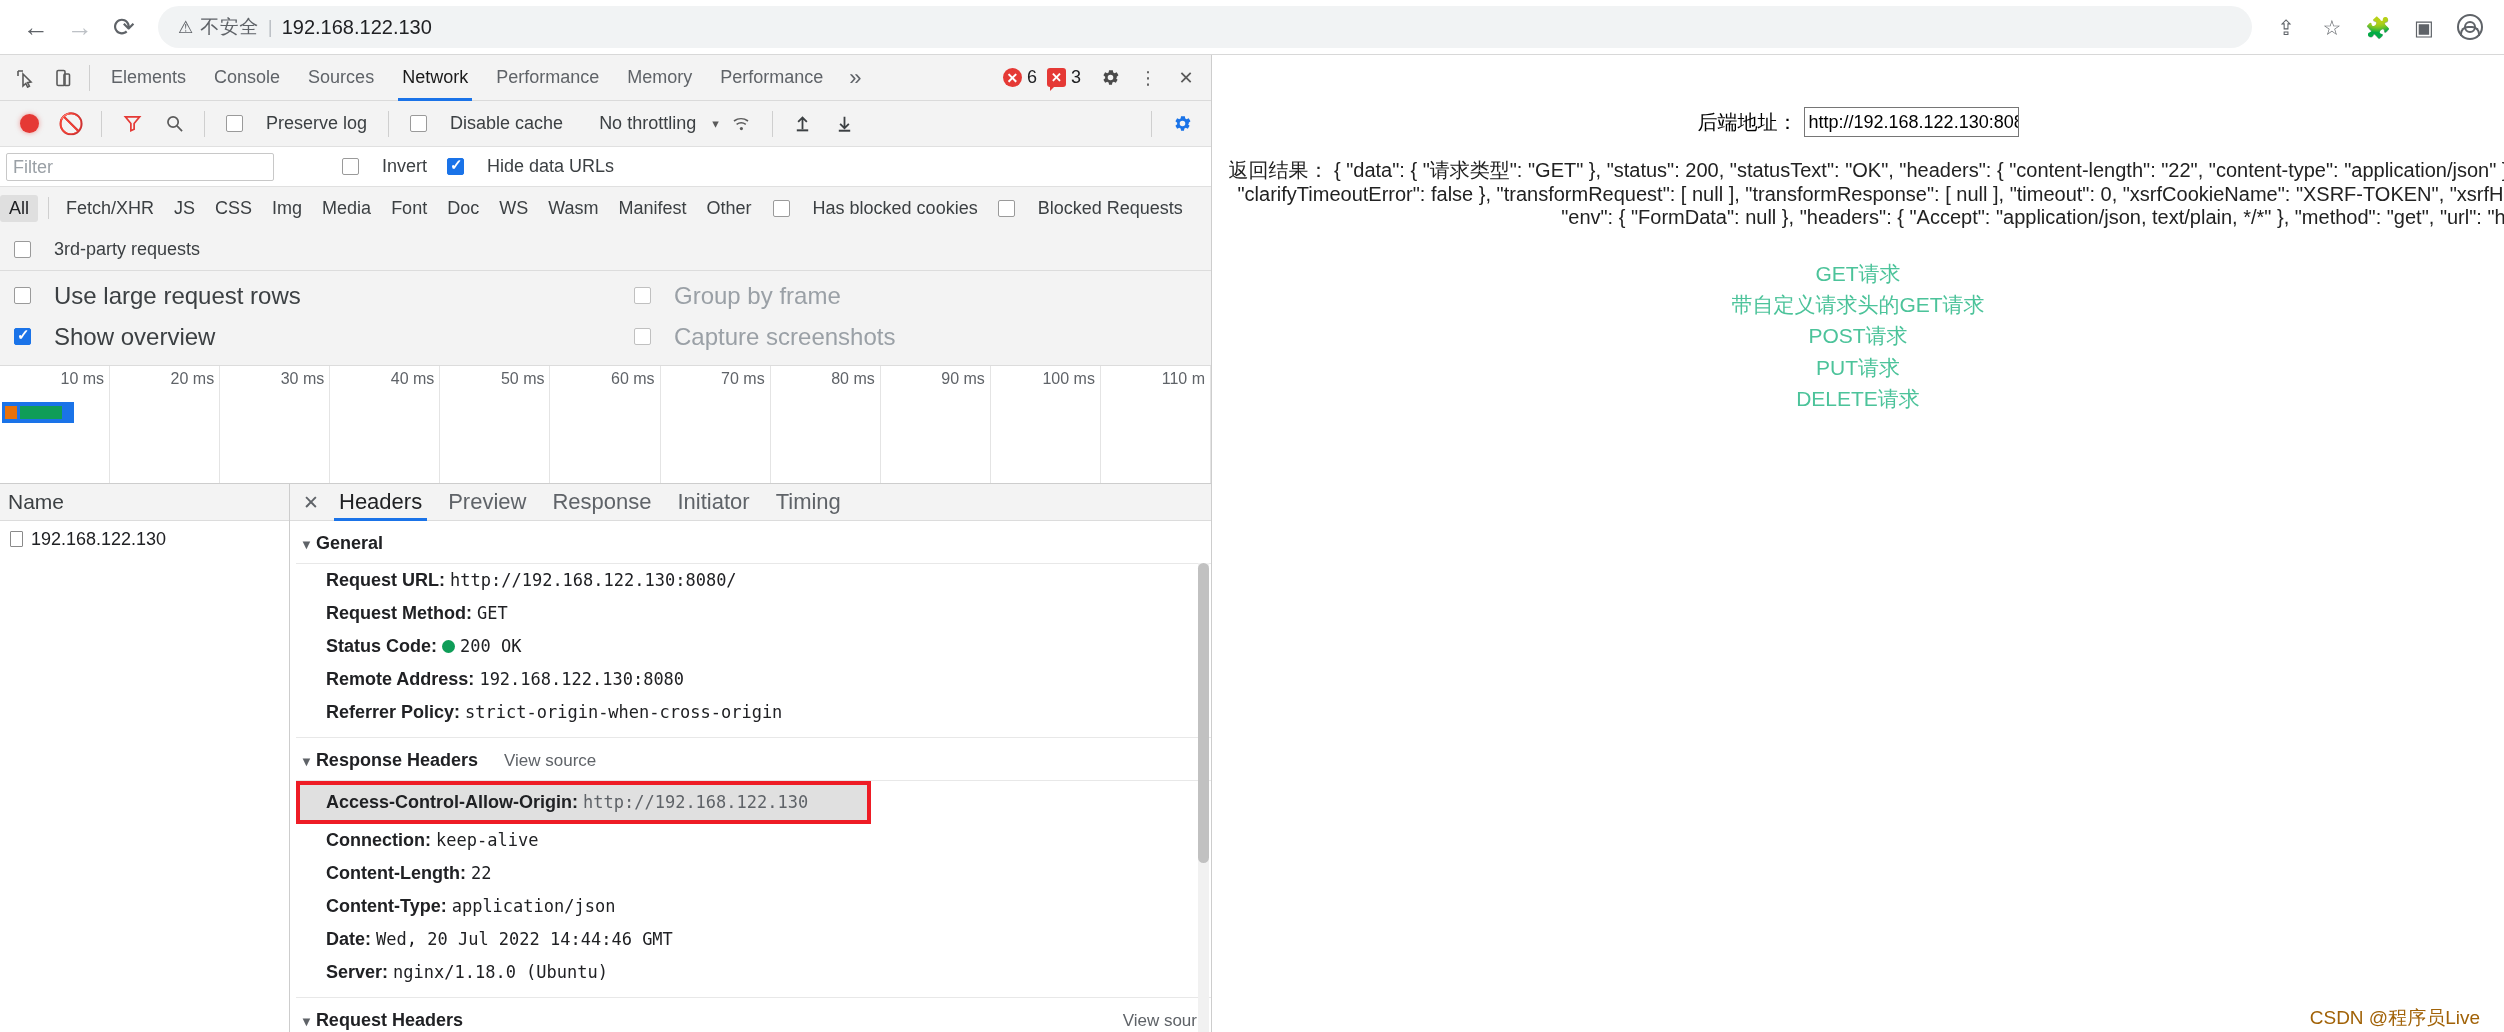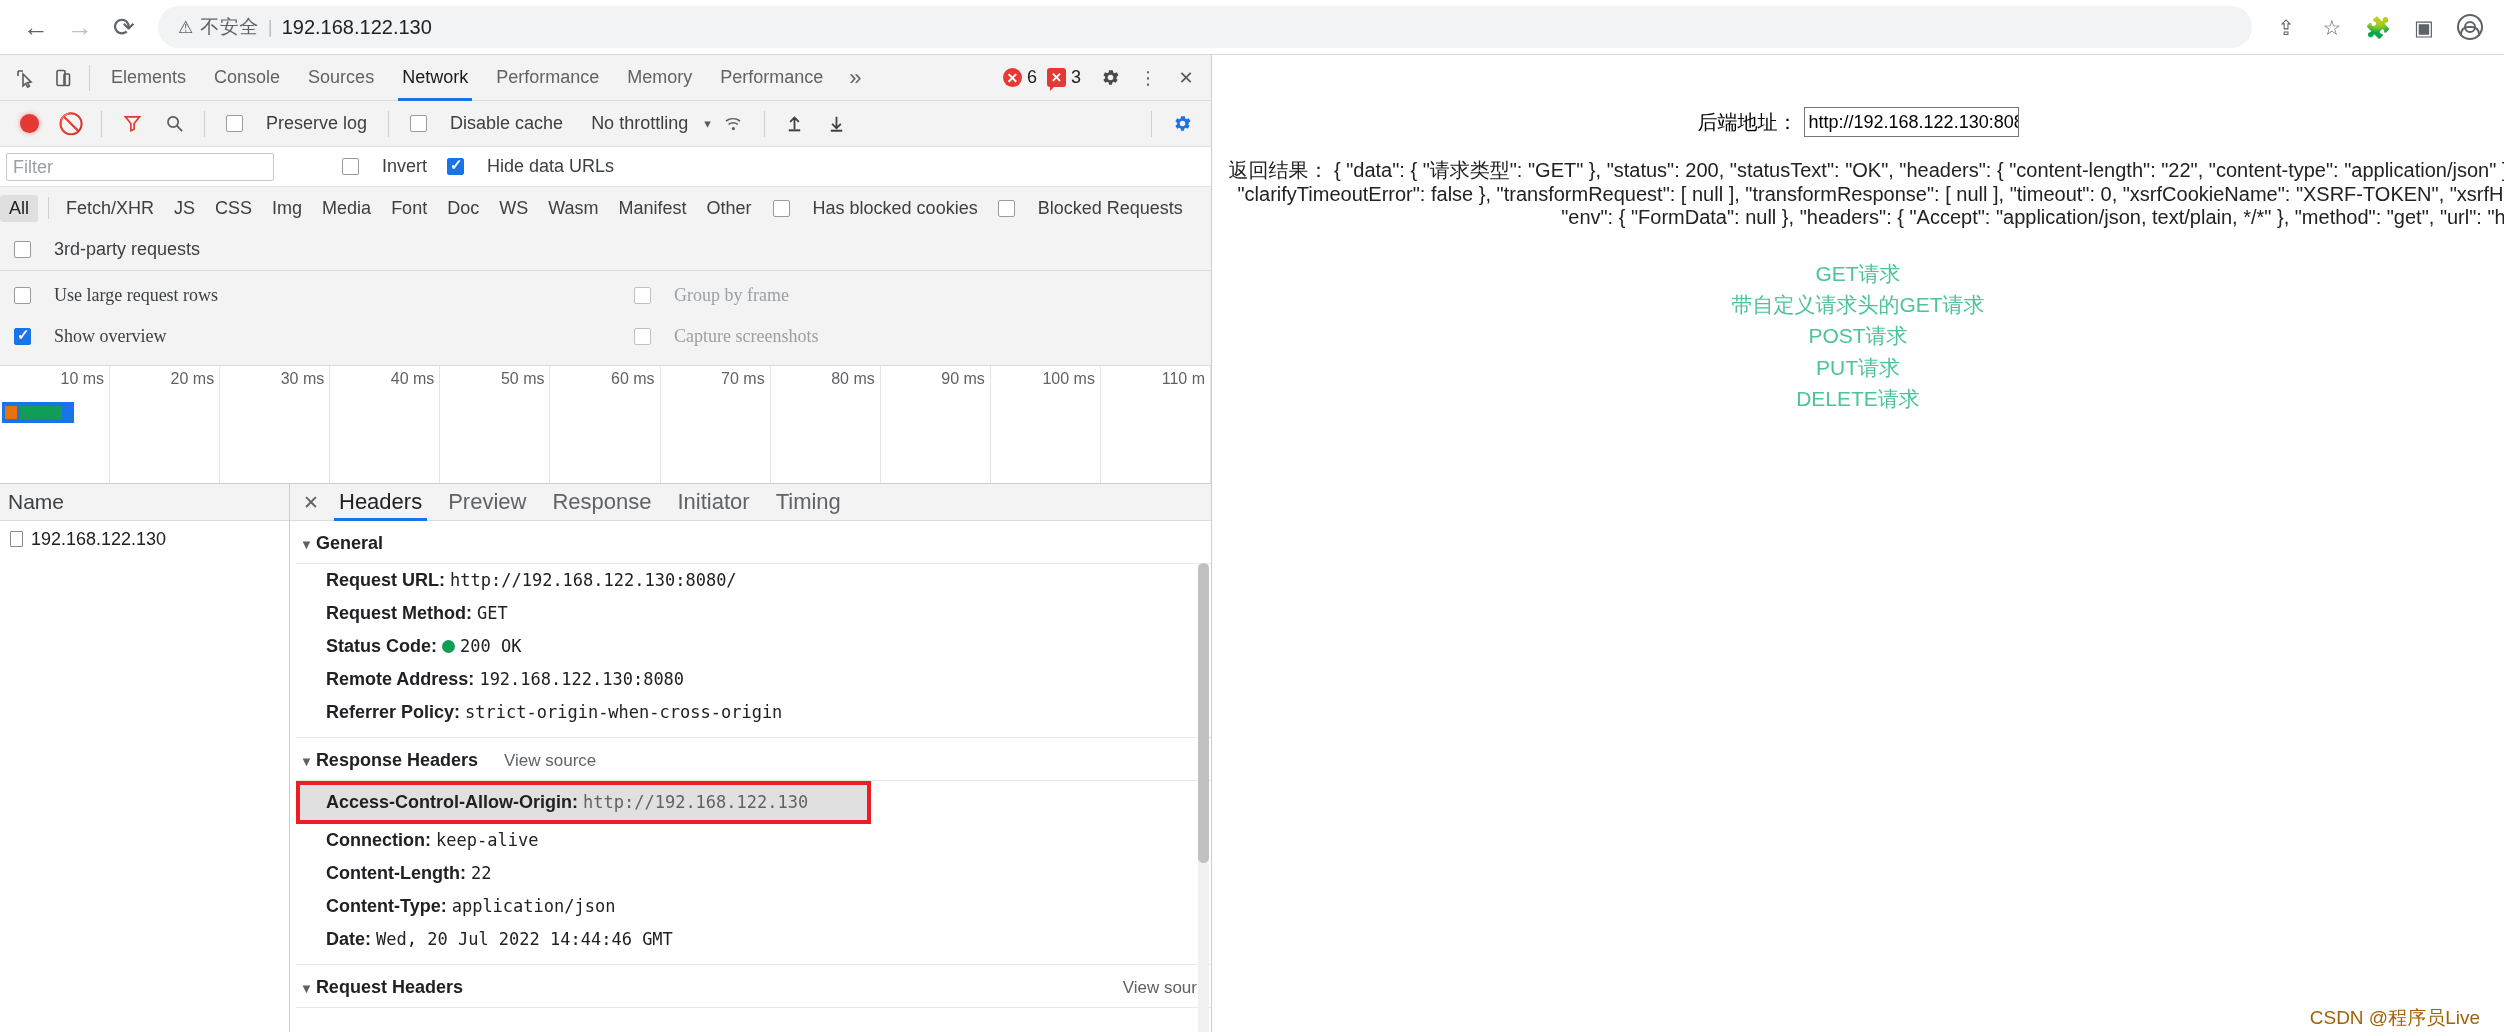--- a/index.html
+++ b/index.html
@@ -118,21 +118,21 @@
   .search-ico { color: #5a5a5a; font-size: 19px; }
   .cbx {
     width: 17px; height: 17px; border: 1px solid #9a9a9a; border-radius: 2px;
     background: #fff; display: inline-block; vertical-align: middle; flex: 0 0 17px;
   }
   .cbx.checked { background: #1a73e8; border-color: #1a73e8; position: relative; }
   .cbx.checked::after {
     content: "✓"; position: absolute; left: 2px; top: -3px; color: #fff; font-size: 15px; font-weight: bold;
   }
   .cbx-item { display: flex; align-items: center; gap: 23px; margin: 0 10px; font-size: 18px; color: #3c4043; white-space: nowrap; }
-  .throttle { font-size: 18px; color: #3c4043; margin-left: 14px; white-space: nowrap; }
+  .throttle { font-size: 18px; color: #3c4043; margin-left: 22px; white-space: nowrap; }
   .caret { font-size: 13px; color: #5a5a5a; margin-left: 12px; }
   .gear-blue { color: #1a73e8; font-size: 22px; }
 
   
   .dt-filterrow {
     height: 40px; flex: 0 0 40px;
     display: flex; align-items: center;
     border-bottom: 1px solid #e0e0e0;
     background: #fff;
   }
@@ -159,21 +159,21 @@
     background: #f3f3f3; padding-left: 4px; border-bottom: 1px solid #dcdcdc;
   }
   
   .dt-settings {
     background: #f3f3f3; border-bottom: 1px solid #dcdcdc;
     padding: 4px 0 8px 4px;
   }
   .set-row { display: flex; align-items: center; height: 41px; }
   .set-col1 { width: 620px; }
   .set-col2 { width: 520px; }
-  .set-label { font-size: 18px; color: #3c4043; font-family: Liberation Serif, serif; }
+  .set-label { font-size: 24px; color: #3c4043; }
   .set-label.dim { color: #9aa0a6; }
   .cbx.dim { border-color: #c0c0c0; }
 
   
   .overview {
     flex: 0 0 118px; height: 118px; position: relative;
     background: #fff; border-bottom: 1px solid #cdcdcd;
     overflow: hidden;
   }
   .ov-ticks { position: absolute; inset: 0; display: flex; }
@@ -579,20 +579,24 @@
               <span class="v">22</span>
             </div>
             <div class="kv">
               <span class="k">Content-Type:</span>
               <span class="v">application/json</span>
             </div>
             <div class="kv">
               <span class="k">Date:</span>
               <span class="v">Wed, 20 Jul 2022 14:44:46 GMT</span>
             </div>
+            <div class="kv">
+              <span class="k">Server:</span>
+              <span class="v">nginx/1.18.0 (Ubuntu)</span>
+            </div>
             <div class="sec-divider"></div>
 
             <div class="sec-title" style="justify-content:space-between; padding-right:14px;">
               <span><span class="tri">▼</span><span>Request Headers</span></span>
               <span class="view-source">View sour</span>
             </div>
 
             <div class="detail-scroll">
                 <i></i>
               </div>

